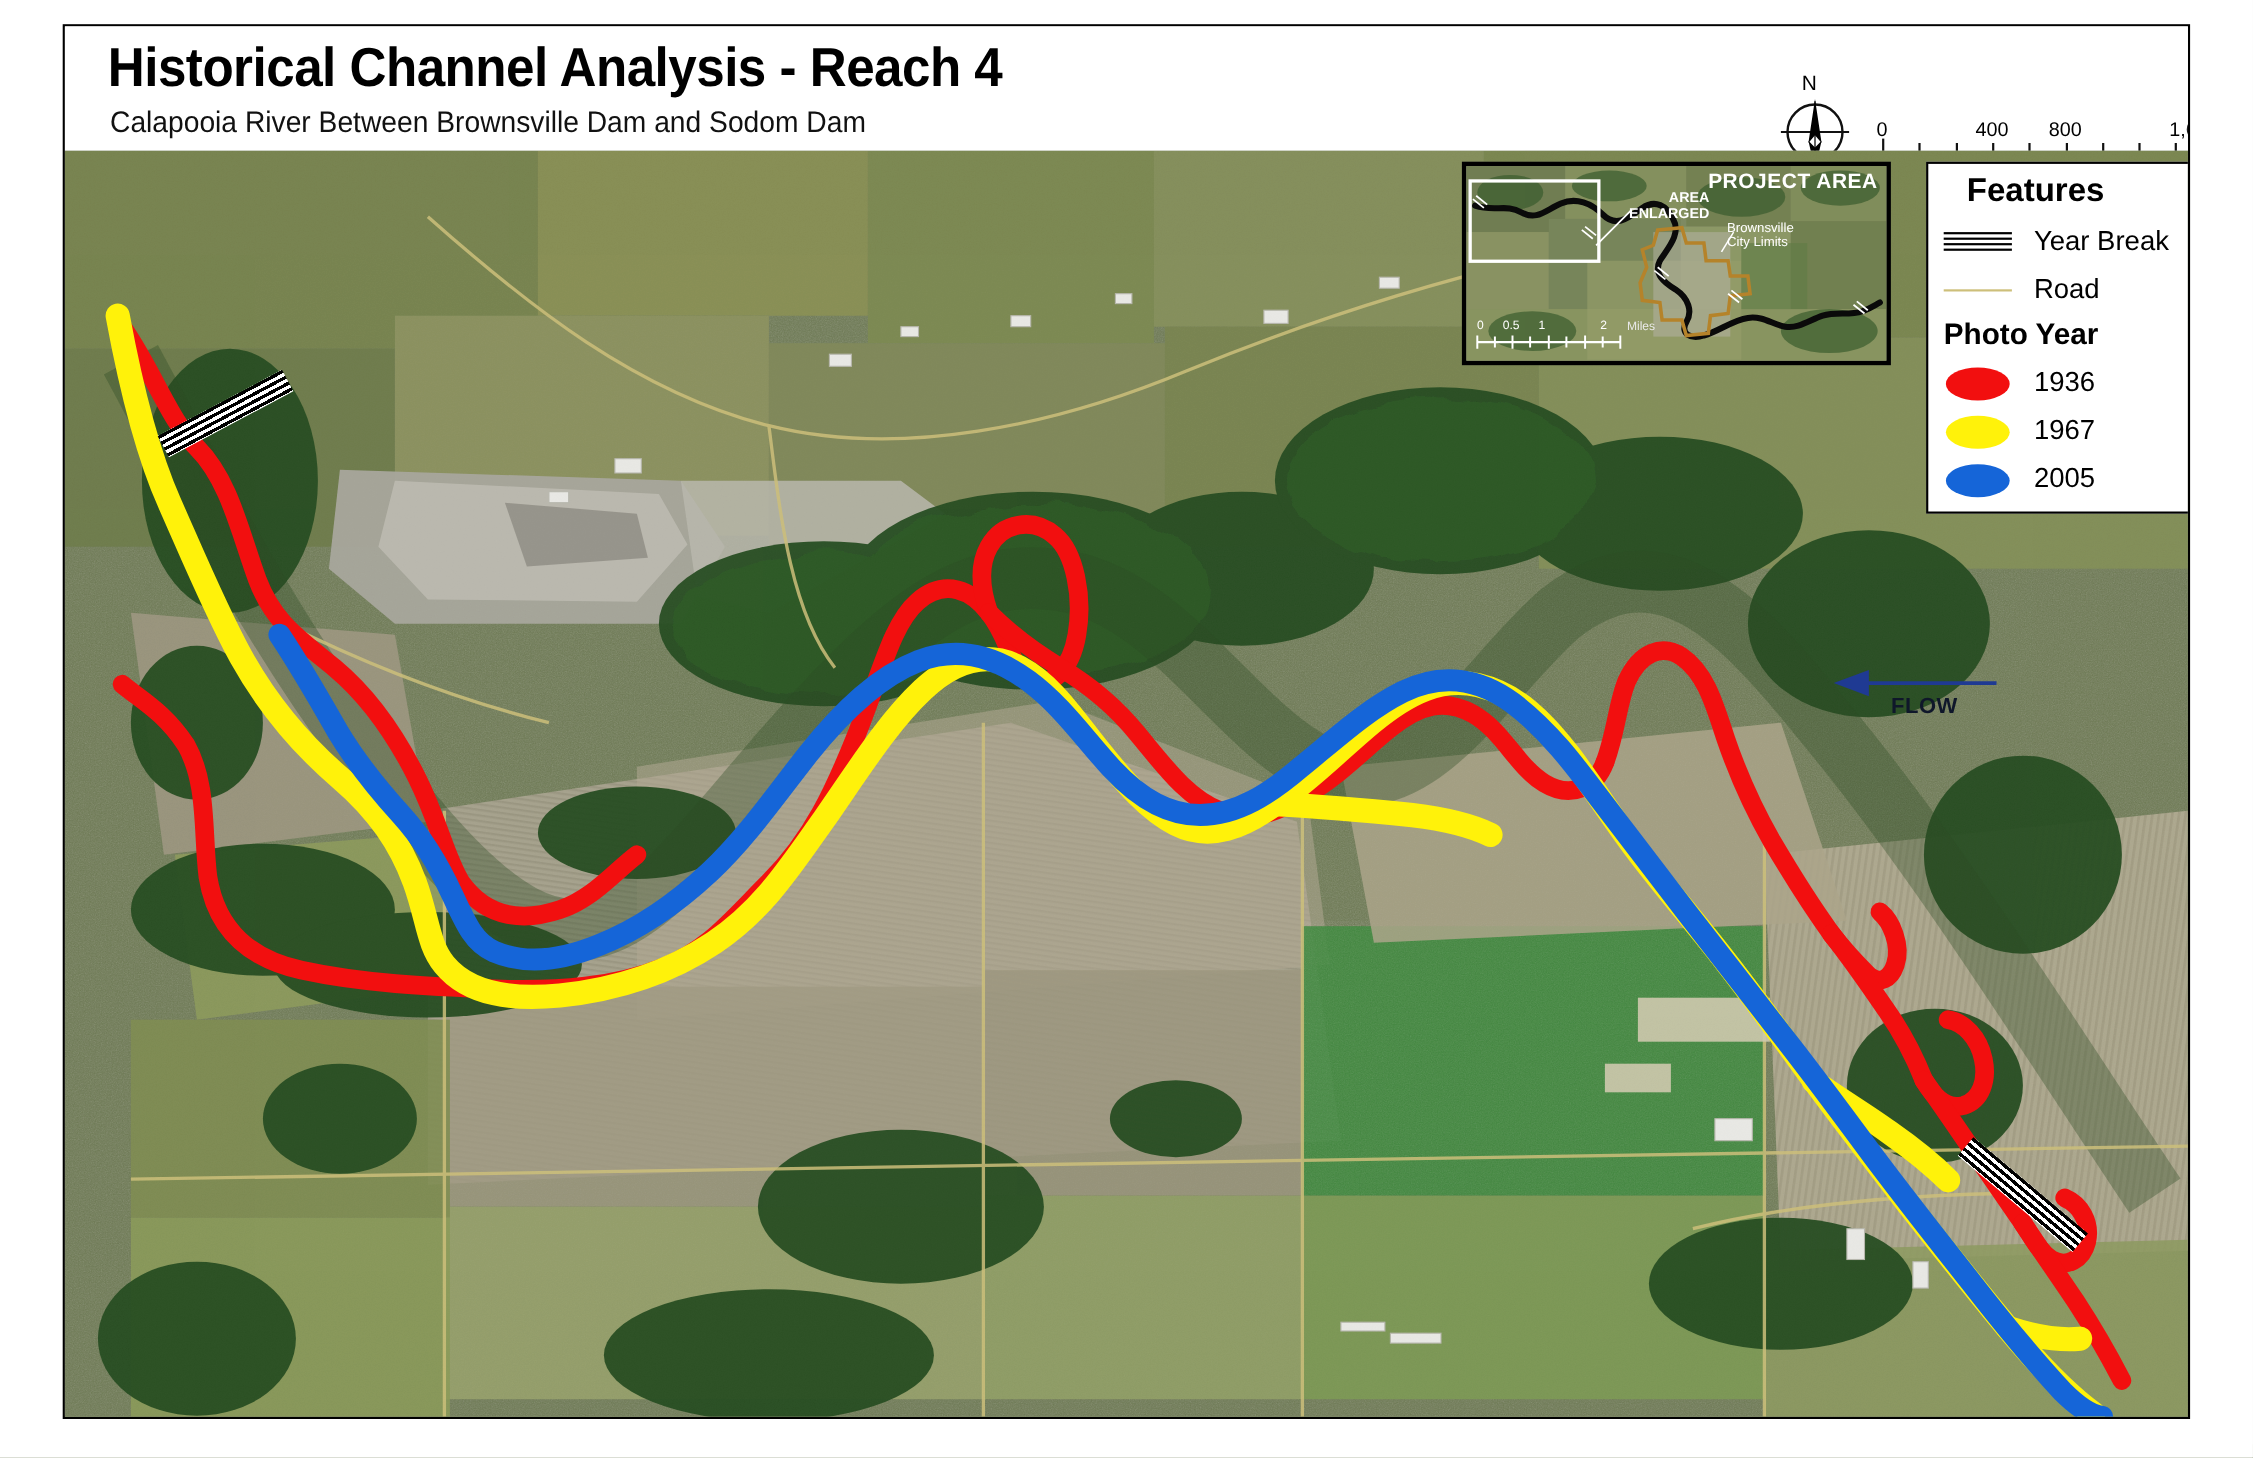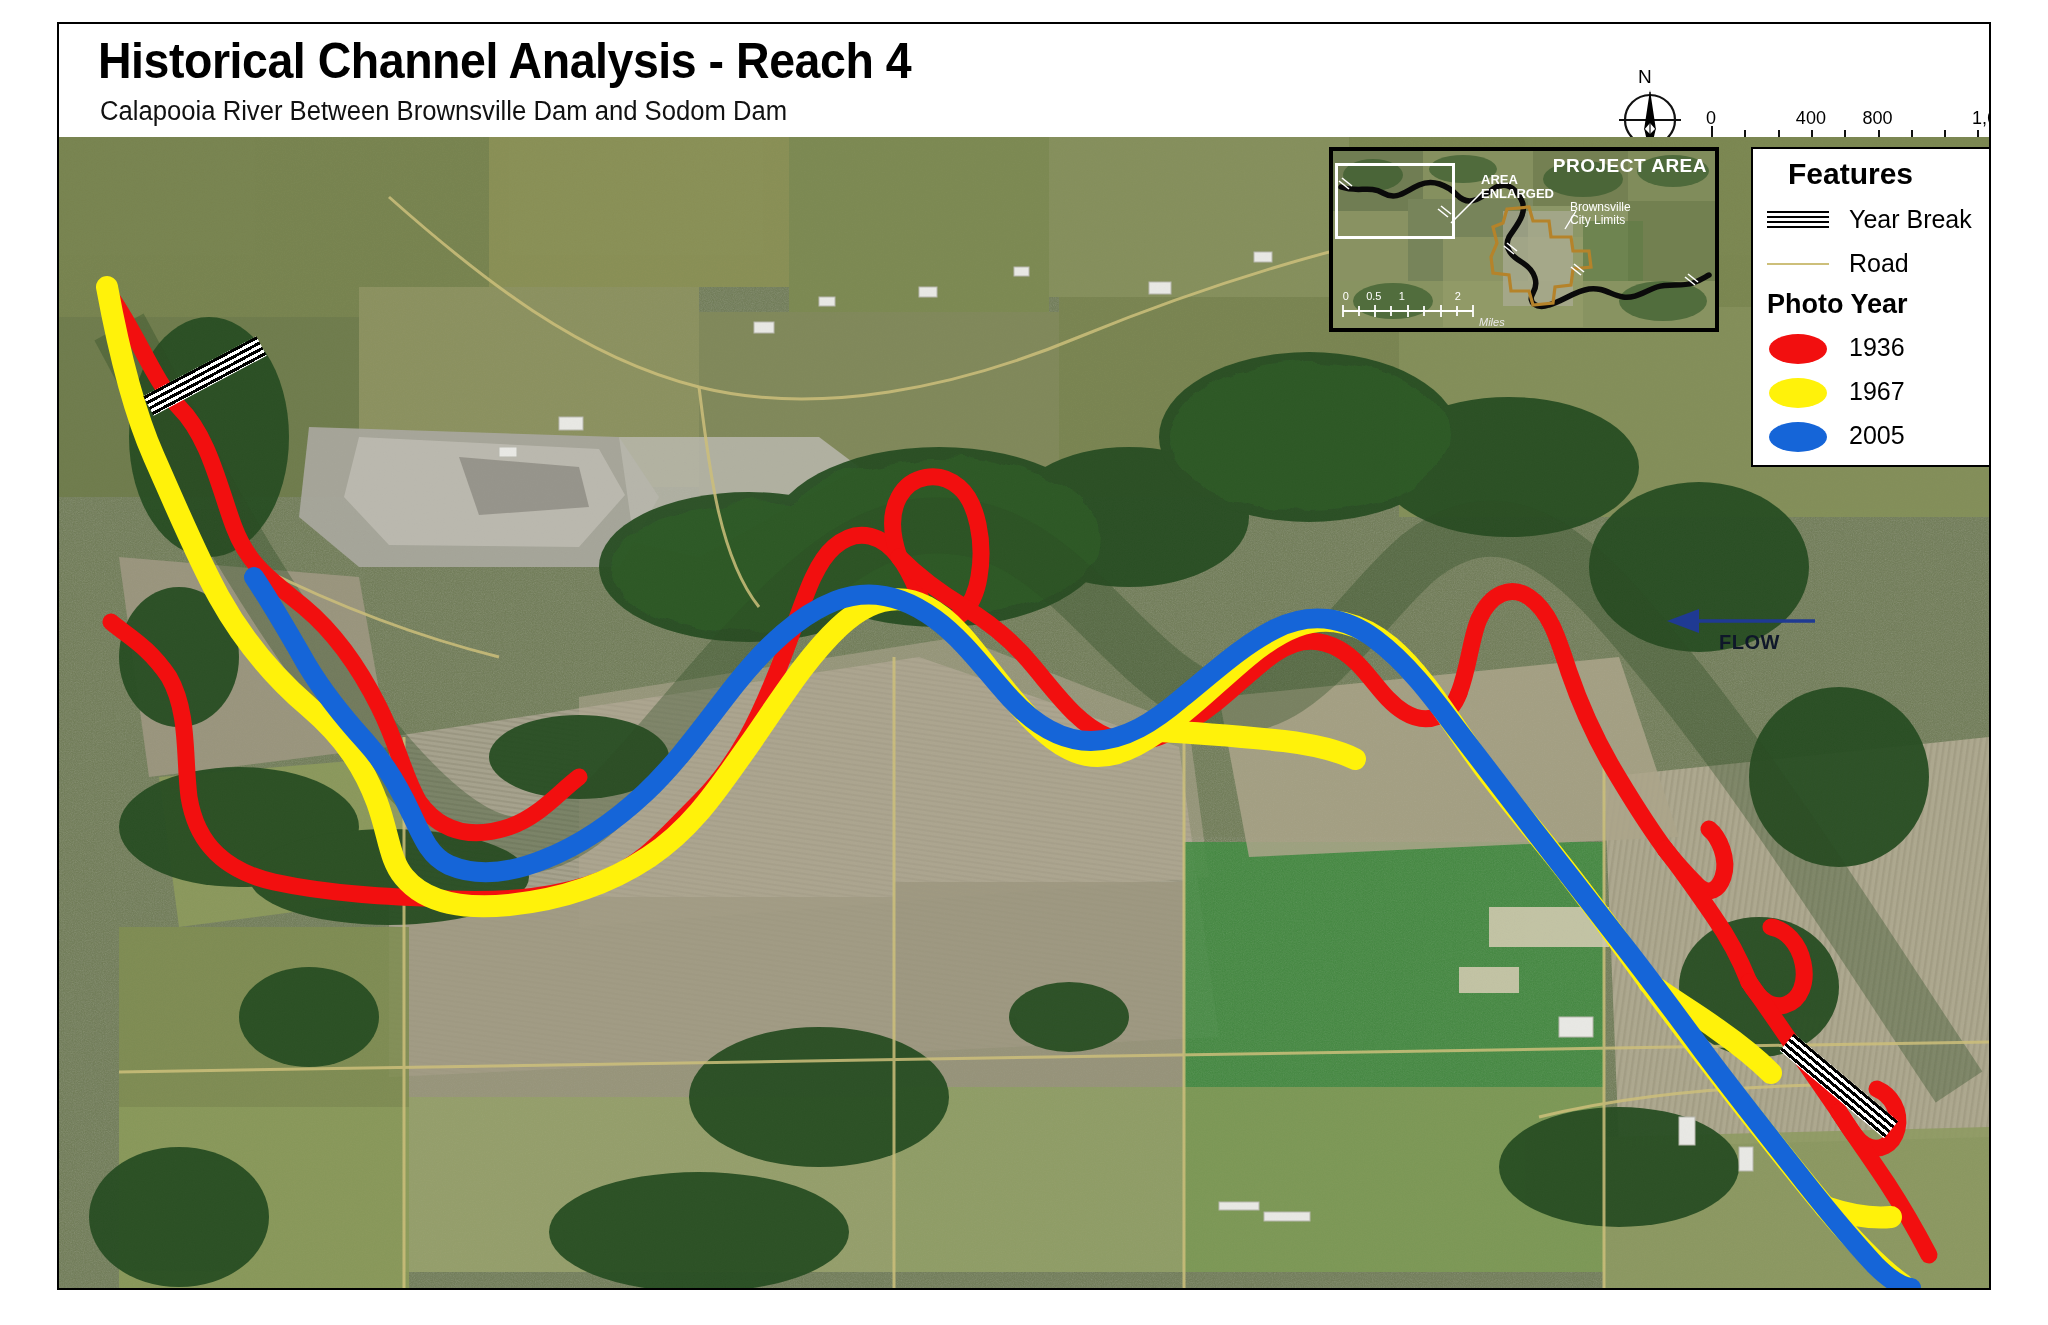--- a/index.html
+++ b/index.html
@@ -28,21 +28,21 @@
   .sb-lab{position:absolute;top:0px;font-size:18px;color:#000;transform:translateX(-50%);white-space:nowrap;}
 
   
   .mapbody{position:absolute;left:59px;top:137px;width:1930px;height:1151px;overflow:hidden;background:#6e7a53;}
   .mapimg{position:absolute;left:0;top:0;width:1930px;height:1151px;}
 
   
   .inset{position:absolute;left:1270px;top:10px;width:390px;height:185px;border:4px solid #000;box-sizing:border-box;overflow:hidden;background:#8a9470;}
   .inset-title{position:absolute;right:8px;top:4px;font-size:19px;font-weight:bold;color:#fff;letter-spacing:.5px;
         font-family:"Liberation Sans Narrow","Liberation Sans",sans-serif;}
-  .inset-ae{position:absolute;left:148px;top:22px;font-size:13px;font-weight:bold;color:#fff;line-height:1.05;text-align:left;
+  .inset-ae{position:absolute;left:148px;top:22px;font-size:13px;font-weight:bold;color:#fff;line-height:1.05;text-align:right;
         font-family:"Liberation Sans Narrow","Liberation Sans",sans-serif;}
   .inset-bcl{position:absolute;left:237px;top:50px;font-size:12px;color:#fff;line-height:1.1;text-align:left;
         font-family:"Liberation Sans Narrow","Liberation Sans",sans-serif;}
   .inset-box{position:absolute;left:2px;top:12px;width:120px;height:76px;border:3px solid #fff;box-sizing:border-box;}
   .in-sb-lab{position:absolute;font-size:11px;color:#fff;transform:translateX(-50%);}
   .in-sb-unit{position:absolute;font-size:11px;color:#e9e9e9;}
 
   
   .legend{position:absolute;left:1692px;top:10px;width:240px;height:320px;background:#fff;border:2px solid #000;box-sizing:border-box;}
   .lg-title{position:absolute;left:14px;top:8px;font-size:30px;font-weight:bold;color:#000;
@@ -367,21 +367,21 @@
         <span>Brownsville</span><br>
         <span>City Limits</span>
       </div>
       <div class="inset-box"></div>
       <div id="inset-sb-labels">
           <div class="in-sb-lab" style="left: 12.8px; top: 139px;">0</div>
           <div class="in-sb-lab" style="left: 40.8px; top: 139px;">0.5</div>
           <div class="in-sb-lab" style="left: 68.8px; top: 139px;">1</div>
           <div class="in-sb-lab" style="left: 124.8px; top: 139px;">2</div>
         </div>
-      <div class="in-sb-unit" style="left:146px;top:165px;font-style:italic;">Miles</div>
+      <div class="in-sb-unit" style="left:146px;top:140px;">Miles</div>
     </div>
 
     <div class="legend">
       <div class="lg-title">Features</div>
 
       <div class="lg-row" style="top:54px;">
         <div class="sym-reach">
           <i style="top:0"></i>
             <i style="top:5px"></i>
             <i style="top:10px"></i>

